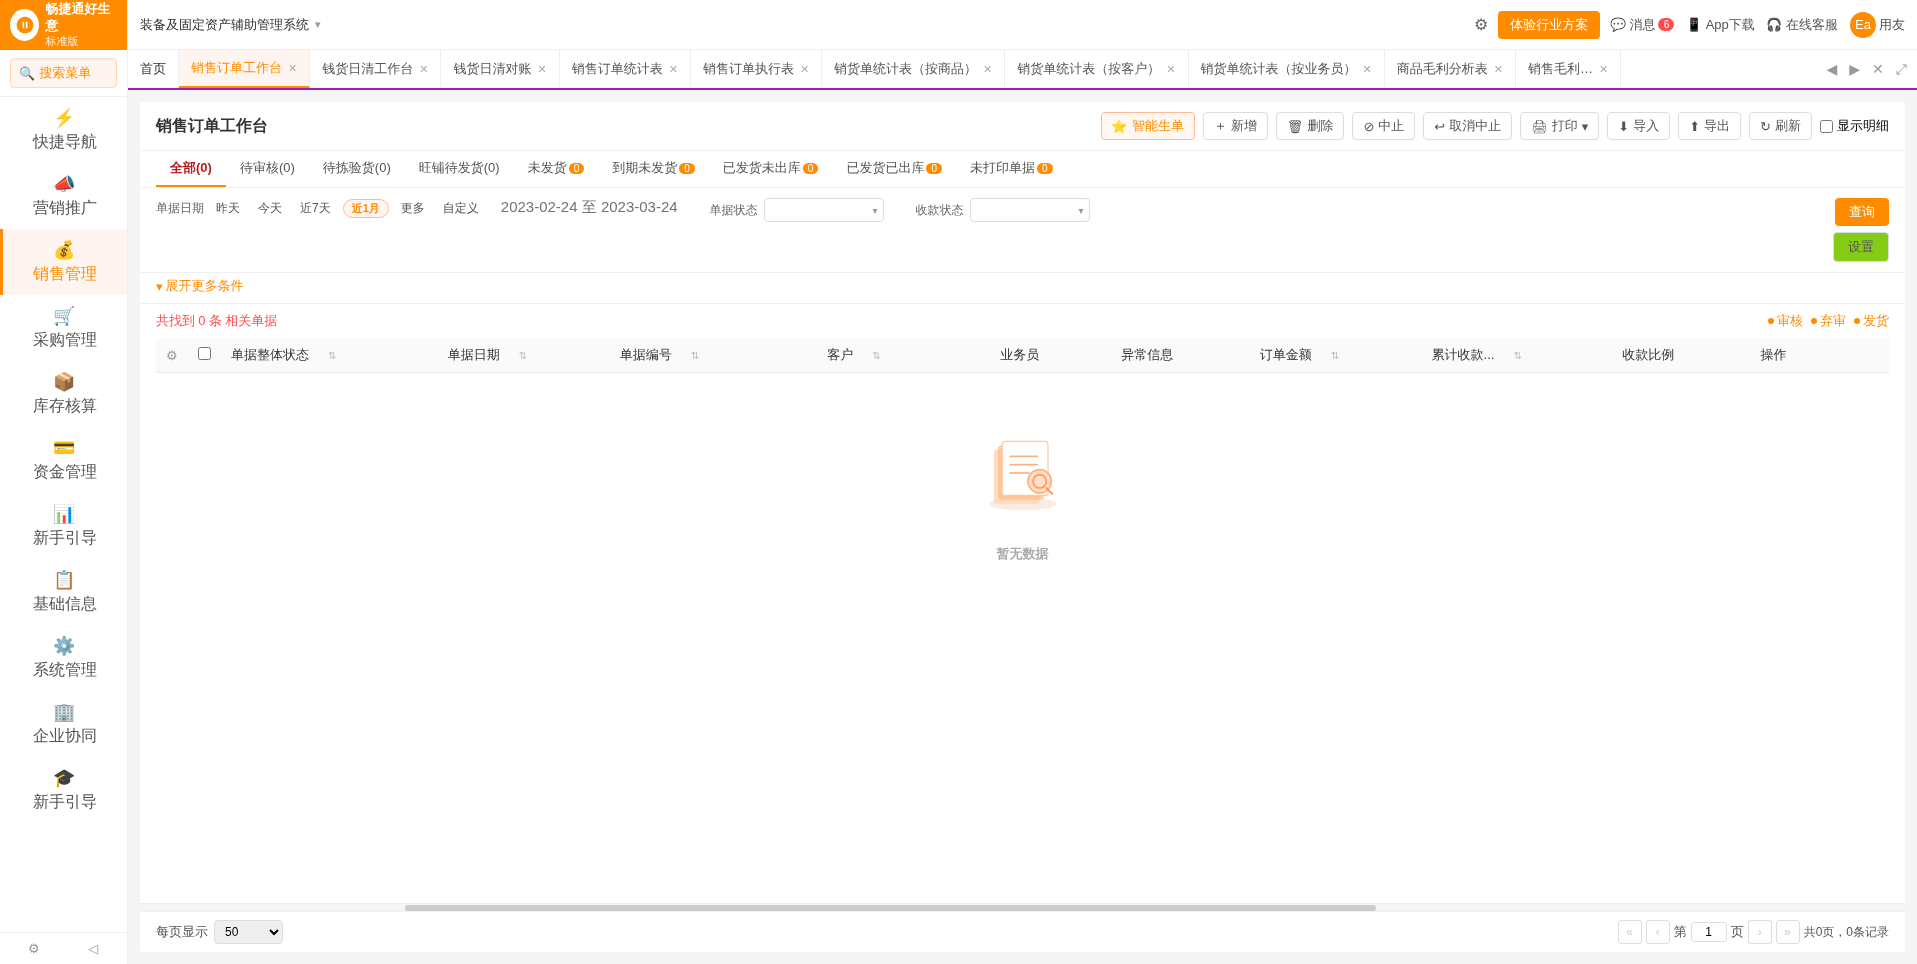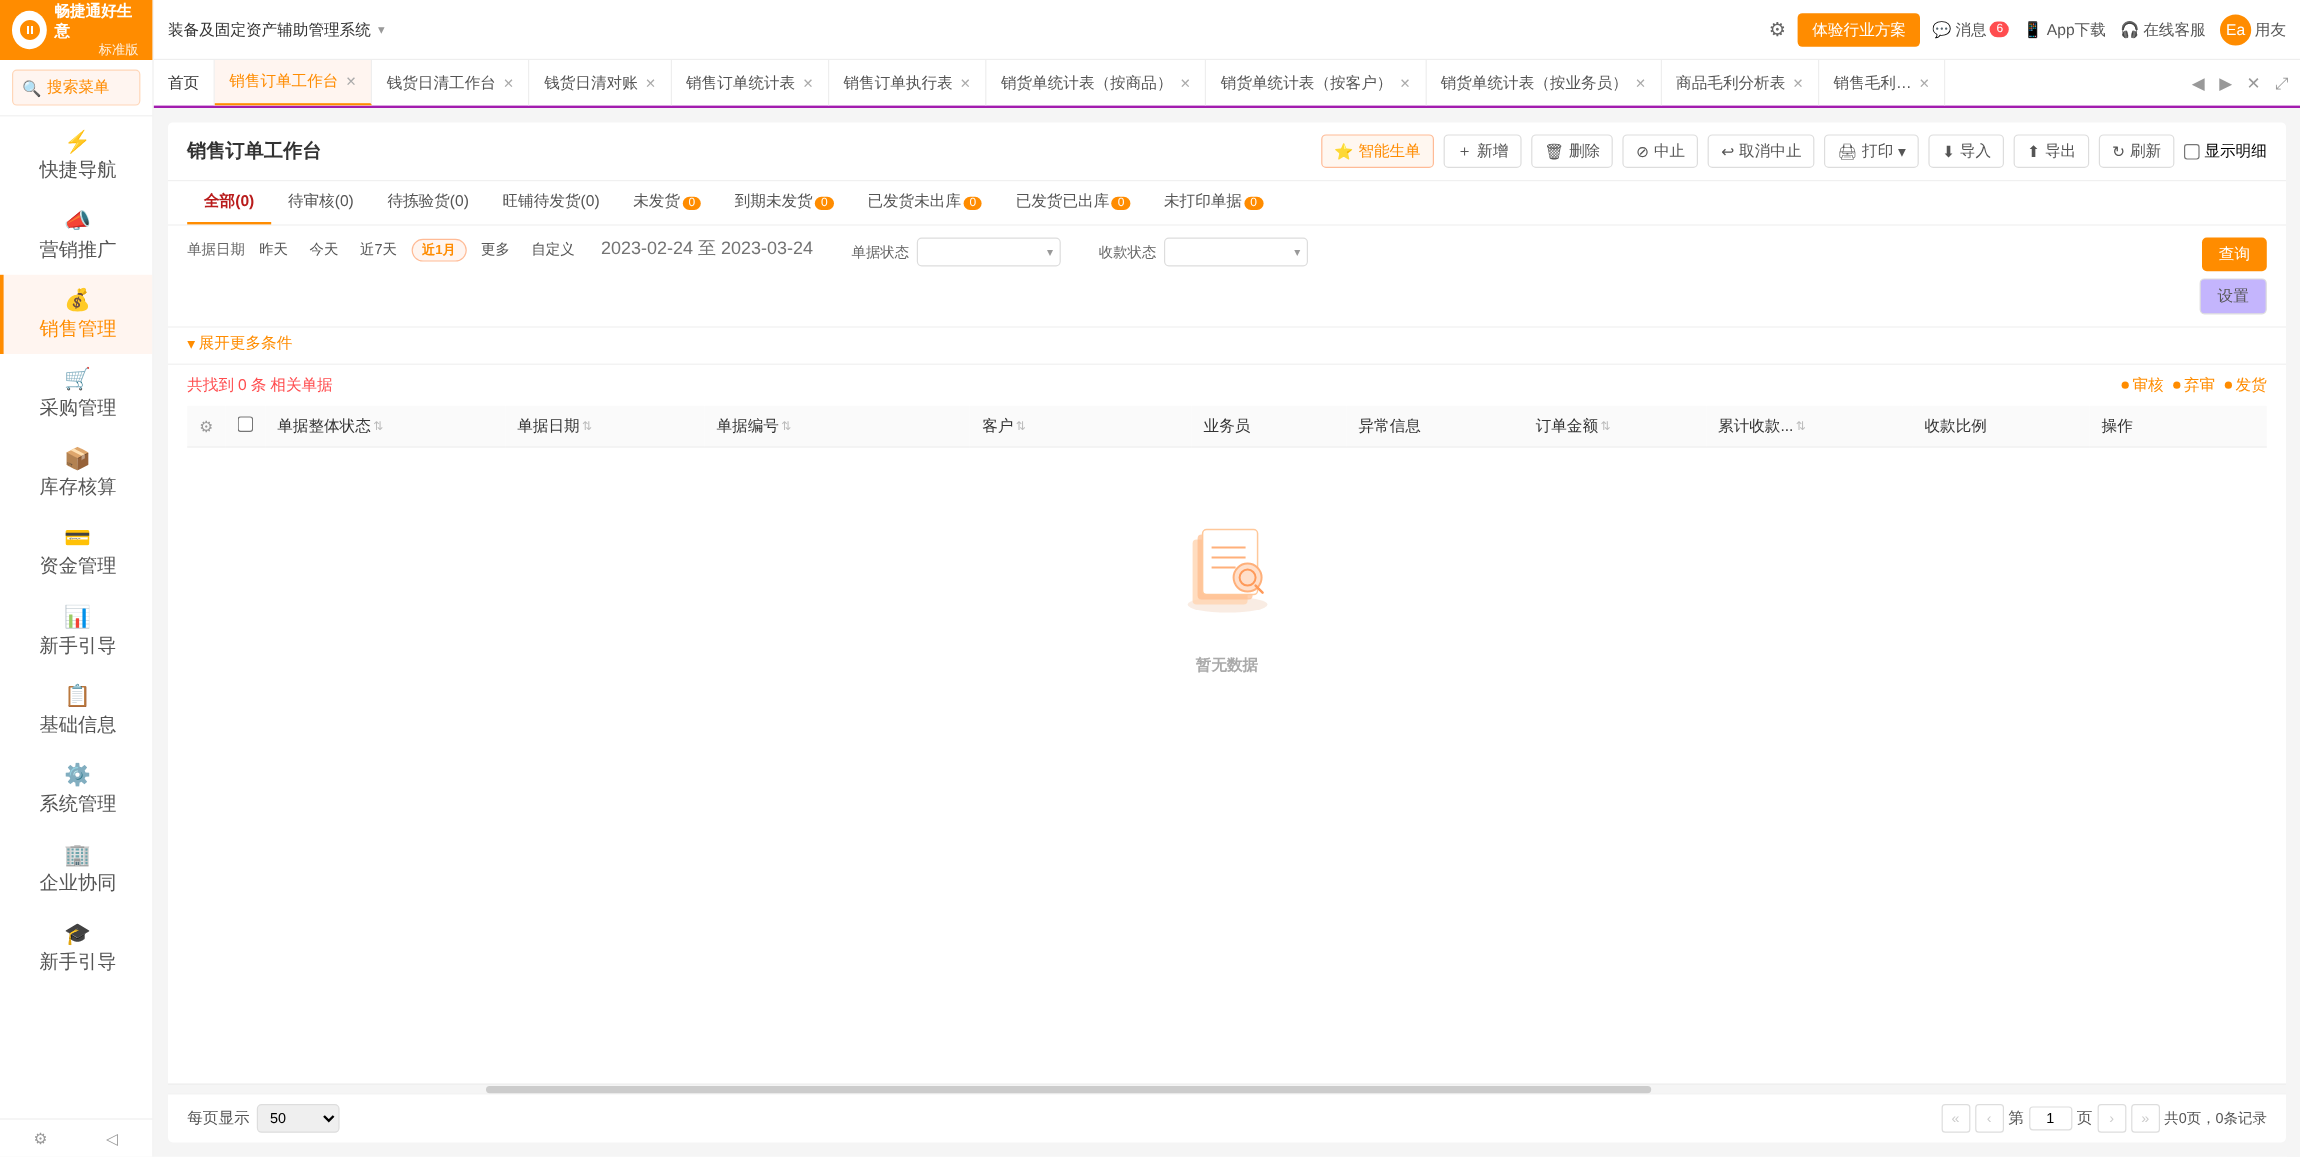--- a/index.html
+++ b/index.html
@@ -4,21 +4,21 @@
   <style>
     * { box-sizing: border-box; margin: 0; padding: 0; font-family: 'Microsoft YaHei', '微软雅黑', sans-serif; font-size: 13px; }
     body { display: flex; height: 964px; overflow: hidden; background: #f5f5f5; }
 
     
     .sidebar { width: 128px; min-width: 128px; background: #fff; display: flex; flex-direction: column; border-right: 1px solid #eee; height: 100%; }
     .sidebar-logo { background: #ff8c00; color: #fff; padding: 8px 10px; display: flex; align-items: center; gap: 6px; height: 50px; }
     .sidebar-logo-icon { width: 32px; height: 32px; background: #fff; border-radius: 50%; display: flex; align-items: center; justify-content: center; }
     .sidebar-logo-icon svg { width: 20px; height: 20px; }
     .sidebar-logo-text { font-size: 13px; font-weight: bold; line-height: 1.3; }
-    .sidebar-logo-sub { font-size: 11px; color: rgba(255,255,255,0.85); margin-left: 37px; }
+    .sidebar-logo-sub { font-size: 11px; color: rgba(255,255,255,0.85); }
     .sidebar-search { padding: 8px 10px; border-bottom: 1px solid #f0f0f0; }
     .sidebar-search-btn { width: 100%; background: #fff5f0; border: 1px solid #ffd6b8; border-radius: 4px; padding: 5px 8px; color: #ff8c00; cursor: pointer; display: flex; align-items: center; gap: 4px; font-size: 12px; }
     .sidebar-nav { flex: 1; overflow-y: auto; }
     .sidebar-item { display: flex; flex-direction: column; align-items: center; padding: 10px 8px; cursor: pointer; color: #555; gap: 3px; border-left: 3px solid transparent; }
     .sidebar-item.active { background: #fff5f0; color: #ff8c00; border-left-color: #ff8c00; }
     .sidebar-item-icon { font-size: 18px; }
     .sidebar-item-label { font-size: 16px; text-align: center; }
     .sidebar-bottom { padding: 8px; display: flex; gap: 8px; border-top: 1px solid #eee; }
     .sidebar-bottom-btn { flex: 1; display: flex; align-items: center; justify-content: center; color: #999; cursor: pointer; font-size: 16px; }
 
@@ -74,34 +74,34 @@
     .filter-options { display: flex; gap: 6px; align-items: center; flex-wrap: wrap; }
     .filter-opt { color: #555; font-size: 12px; cursor: pointer; padding: 2px 6px; border-radius: 3px; }
     .filter-opt.active { color: #ff8c00; background: #fff5f0; border: 1px solid #ffbb96; border-radius: 10px; padding: 1px 8px; font-size: 11px; font-weight: bold; }
     .filter-date { color: #737373; font-size: 15px; }
     .filter-select { display: flex; align-items: center; gap: 6px; }
     .filter-select-box { border: 1px solid #ddd; border-radius: 4px; padding: 4px 24px 4px 8px; font-size: 12px; color: #333; background: #fff; cursor: pointer; min-width: 120px; appearance: none; position: relative; }
     .filter-select-wrapper { position: relative; display: inline-block; }
     .filter-select-wrapper::after { content: '▾'; position: absolute; right: 6px; top: 50%; transform: translateY(-50%); font-size: 10px; color: #999; pointer-events: none; }
     .filter-expand { color: #ff8c00; font-size: 12px; cursor: pointer; display: flex; align-items: center; gap: 3px; }
     .btn-query { background: #ff8c00; color: #fff; border: none; border-radius: 4px; padding: 5px 14px; cursor: pointer; font-size: 13px; }
-    .btn-setting { background: #c4b5fd; border: 1px solid #ddd; color: #555; border-radius: 4px; padding: 5px 14px; cursor: pointer; font-size: 13px; }
+    .btn-setting { background: #84cc16; border: 1px solid #ddd; color: #555; border-radius: 4px; padding: 5px 14px; cursor: pointer; font-size: 13px; }
 
     
     .table-header-bar { display: flex; align-items: center; padding: 8px 16px; }
     .table-count { font-size: 12px; color: #555; }
     .table-count span { color: #ff4d4f; }
     .table-actions-right { margin-left: auto; display: flex; gap: 8px; }
     .table-action-btn { color: #ff8c00; font-size: 12px; cursor: pointer; display: flex; align-items: center; gap: 3px; }
 
     
     .table-wrapper { flex: 1; overflow: auto; padding: 0 16px; }
     table { width: 100%; border-collapse: collapse; font-size: 12px; }
     th { background: #fafafa; border-bottom: 1px solid #eee; padding: 8px 10px; text-align: left; color: #333; font-weight: normal; white-space: nowrap; }
-    .th-sort { display: inline-flex; align-items: center; gap: 2px; cursor: pointer; }
+    .th-sort { display: inline-flex; align-items: center; gap: 19px; cursor: pointer; }
     .th-sort-icon { color: #bbb; font-size: 10px; }
     .th-settings { color: #999; cursor: pointer; }
     .col-checkbox { width: 32px; }
     .col-status { min-width: 100px; }
     .col-date { min-width: 90px; }
     .col-num { min-width: 120px; }
     .col-customer { min-width: 100px; }
     .col-staff { min-width: 70px; }
     .col-info { min-width: 80px; }
     .col-amount { min-width: 80px; }

